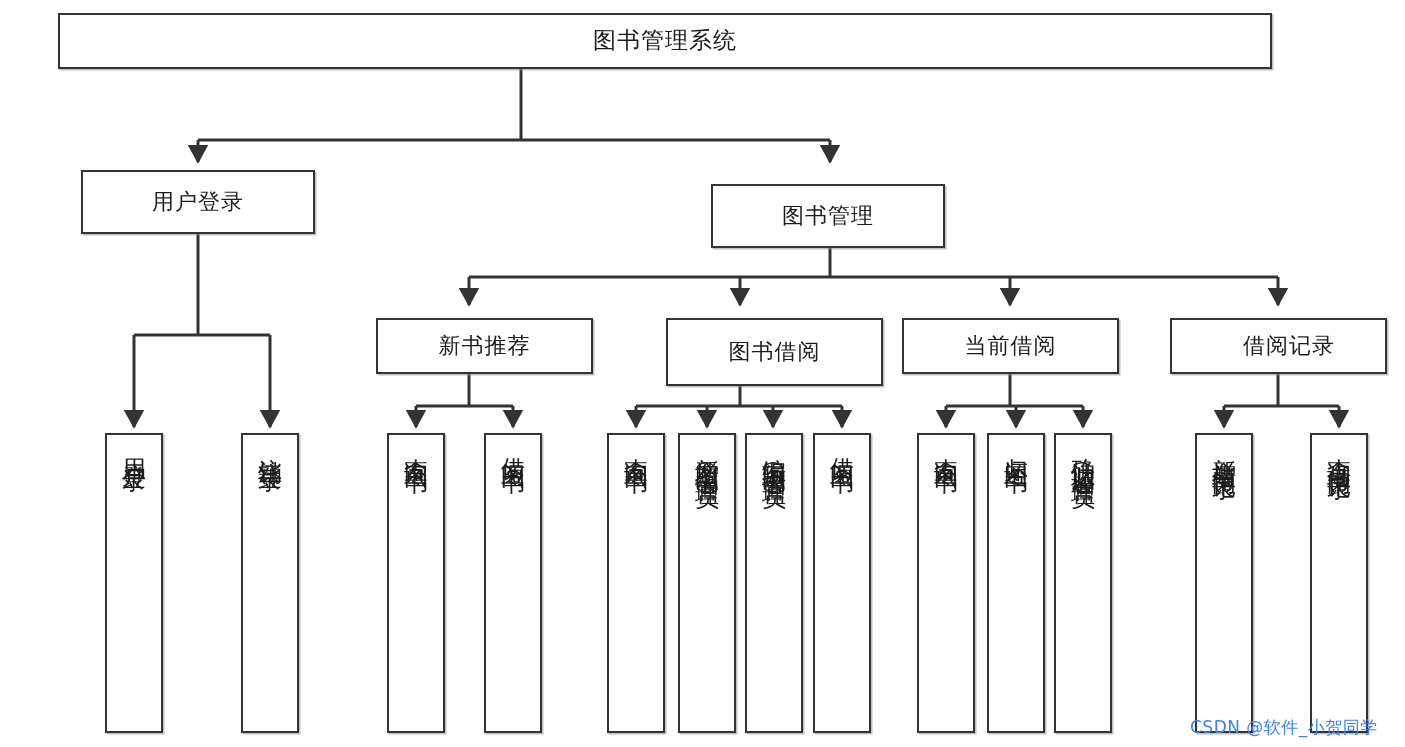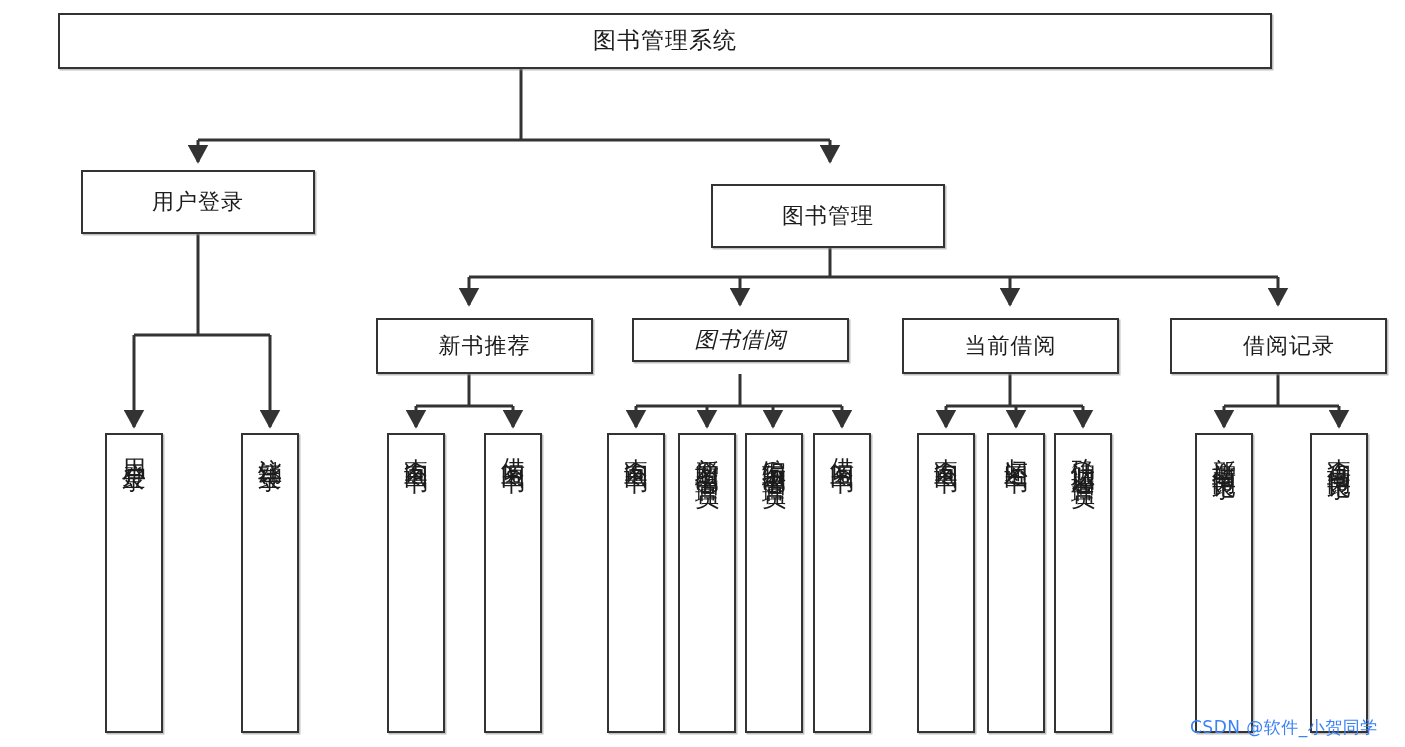--- a/index.html
+++ b/index.html
@@ -135,21 +135,21 @@
   <div class="node h" style="left:81px; top:170px; width:234px; height:64px;">
     <span class="node-label">用户登录</span>
   </div>
   <div class="node h" style="left:711px; top:184px; width:234px; height:64px;">
     <span class="node-label">图书管理</span>
   </div>
 
   <div class="node h" style="left:361px; top:318px; width:217px; height:56px;margin-left:15px;">
     <span class="node-label">新书推荐</span>
   </div>
-  <div class="node h" style="left:632px; top:318px; width:217px; height:44px;font-style:italic;">
+  <div class="node h" style="left:666px; top:318px; width:217px; height:68px;">
     <span class="node-label">图书借阅</span>
   </div>
   <div class="node h" style="left:902px; top:318px; width:217px; height:56px;">
     <span class="node-label">当前借阅</span>
   </div>
   <div class="node h" style="left:1170px; top:318px; width:217px; height:56px;padding-left:21px;">
     <span class="node-label">借阅记录</span>
   </div>
 
   <div class="node v" style="left:105px; top:433px; width:58px; height:300px;">

